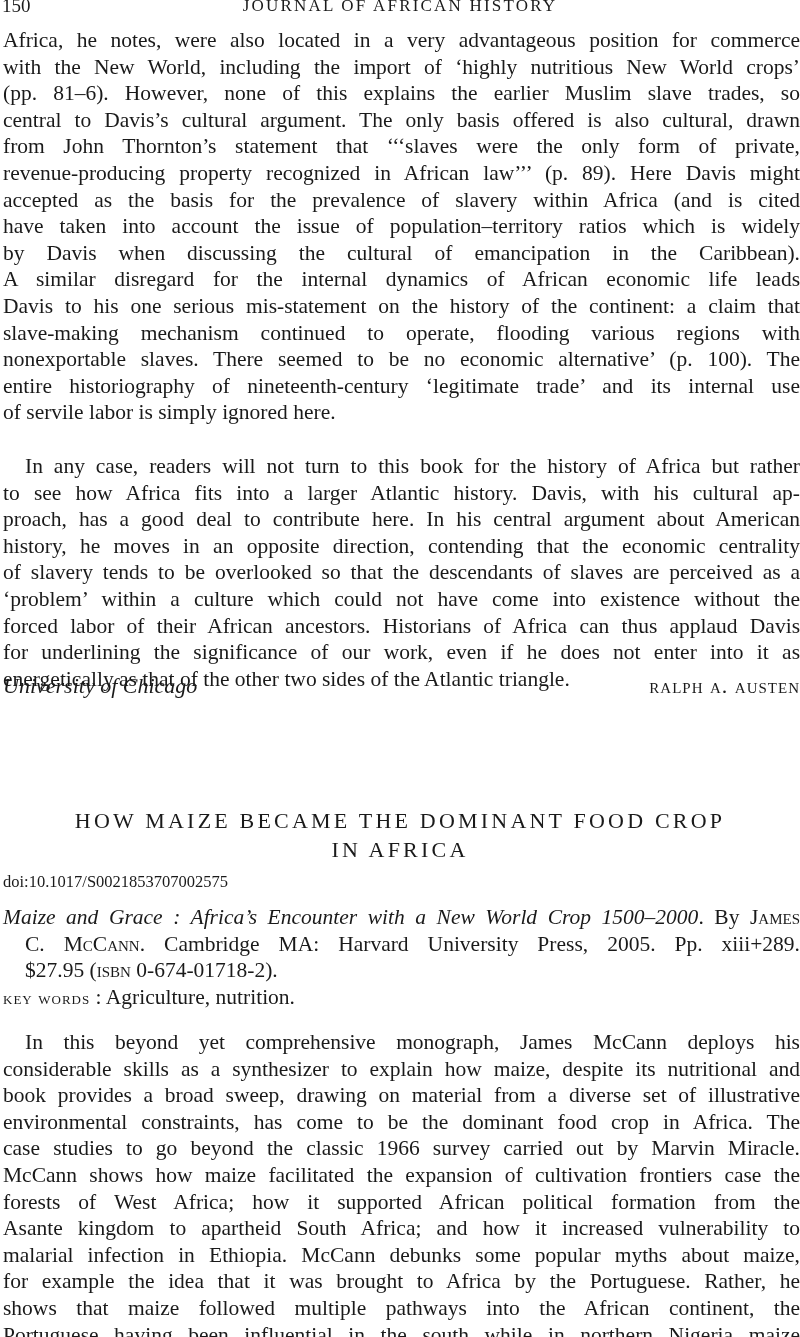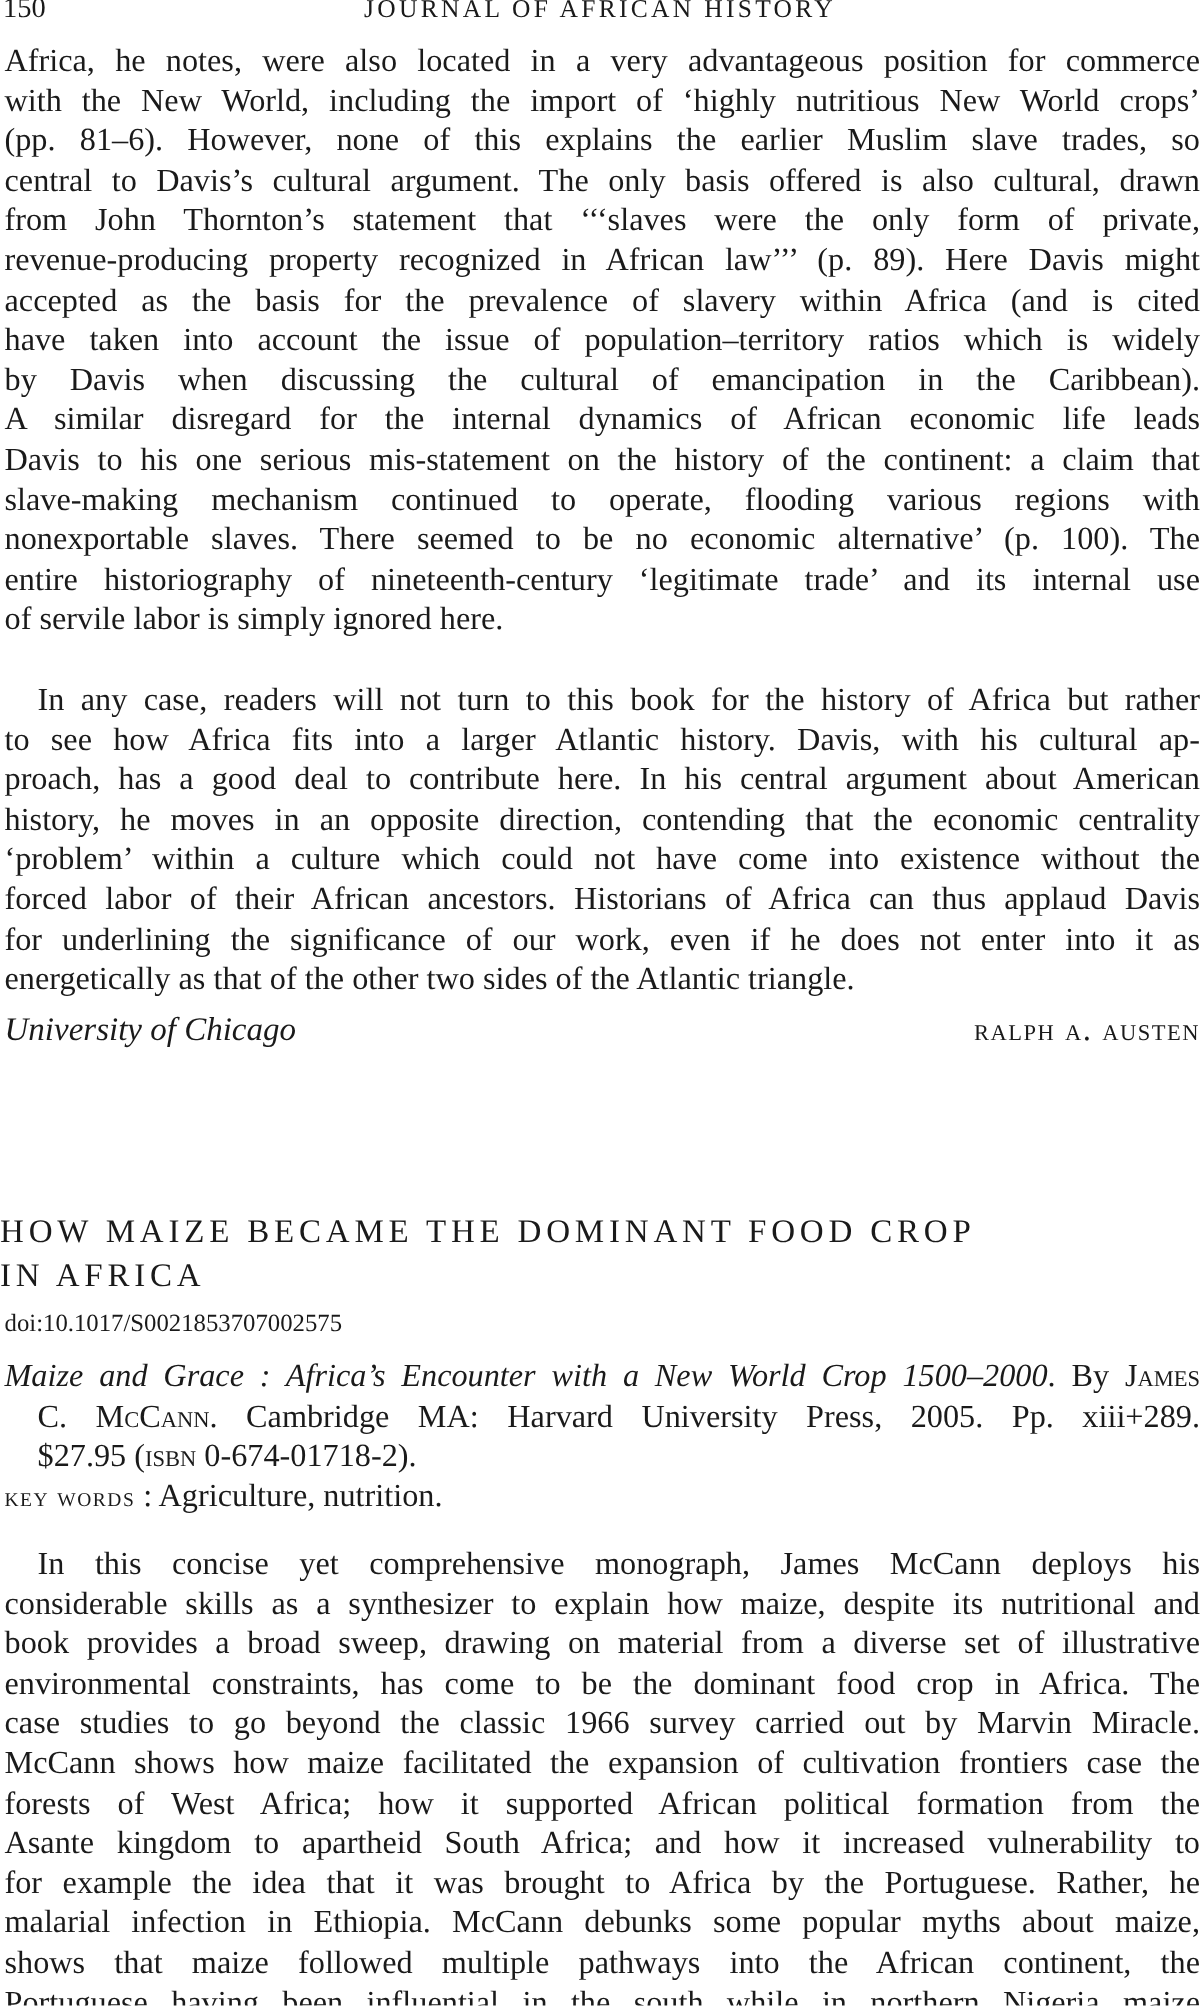--- a/index.html
+++ b/index.html
@@ -19,21 +19,21 @@
     letter-spacing: 2.2px; font-size: 17px; text-transform: uppercase;
   }
   .body-text { position: absolute; left: 3px; width: 797px; font-size: 21.5px; line-height: 26.6px; }
   .line { display: block; height: 26.6px; white-space: nowrap; text-align: justify; text-align-last: justify; }
   .line.last { text-align-last: left; }
   .line.indent { padding-left: 22px; }
   .sig { position: absolute; top: 672px; left: 3px; width: 797px; height: 28px; font-size: 22px; line-height: 28px; }
   .sig .aff { position: absolute; left: 0; font-style: italic; }
   .sig .author { position: absolute; right: 0; font-variant: small-caps; text-transform: lowercase; letter-spacing: 1px; font-size: 22px; margin-left: 12px; }
   .title {
-    position: absolute; top: 806px; left: 0; width: 800px; 
+    position: absolute; top: 806px; left: 0; width: 800px; text-align: center;
     font-size: 22px; line-height: 29px; letter-spacing: 3.2px; text-transform: uppercase;
   }
   .doi { position: absolute; top: 872px; left: 3px; font-size: 16.5px; line-height: 20px; }
   .citation { position: absolute; top: 904px; left: 3px; width: 797px; font-size: 21.5px; line-height: 26.6px; }
   .citation .line.hang { padding-left: 22px; }
   .it { font-style: italic; }
   .sc { font-variant: small-caps; }
   .kw-label { font-variant: small-caps; text-transform: lowercase; letter-spacing: 1px; font-size: 18px; }
   .review { position: absolute; top: 1029px; left: 3px; width: 797px; font-size: 21.5px; line-height: 26.6px; }
 </style>
@@ -63,20 +63,21 @@
     <span class="line">nonexportable slaves. There seemed to be no economic alternative’ (p. 100). The</span>
     <span class="line">entire historiography of nineteenth-century ‘legitimate trade’ and its internal use</span>
     <span class="line last">of servile labor is simply ignored here.</span>
   </div>
 
   <div class="body-text" style="top:453px;">
     <span class="line indent">In any case, readers will not turn to this book for the history of Africa but rather</span>
     <span class="line">to see how Africa fits into a larger Atlantic history. Davis, with his cultural ap-</span>
     <span class="line">proach, has a good deal to contribute here. In his central argument about American</span>
     <span class="line">history, he moves in an opposite direction, contending that the economic centrality</span>
+    <span class="line">of slavery tends to be overlooked so that the descendants of slaves are perceived as a</span>
     <span class="line">‘problem’ within a culture which could not have come into existence without the</span>
     <span class="line">forced labor of their African ancestors. Historians of Africa can thus applaud Davis</span>
     <span class="line">for underlining the significance of our work, even if he does not enter into it as</span>
     <span class="line last">energetically as that of the other two sides of the Atlantic triangle.</span>
   </div>
 
   <div class="sig">
     <span class="aff">University of Chicago</span>
     <span class="author">RALPH A. AUSTEN</span>
   </div>
@@ -89,28 +90,28 @@
   <div class="doi">doi:10.1017/S0021853707002575</div>
 
   <div class="citation">
     <span class="line"><span class="it">Maize and Grace : Africa’s Encounter with a New World Crop 1500–2000</span><span>. By </span><span class="sc">James</span></span>
     <span class="line hang"><span>C. </span><span class="sc">McCann</span><span>. Cambridge MA: Harvard University Press, 2005. Pp. xiii+289.</span></span>
     <span class="line hang last"><span>$27.95 (</span><span class="sc" style="text-transform:lowercase;">isbn</span><span> 0-674-01718-2).</span></span>
     <span class="line last"><span class="kw-label">key words</span><span> : </span><span>Agriculture, nutrition.</span></span>
   </div>
 
   <div class="review">
-    <span class="line indent">In this concise yet comprehensive monograph, James McCann deploys his</span>
+    <span class="line indent">In this beyond yet comprehensive monograph, James McCann deploys his</span>
     <span class="line">considerable skills as a synthesizer to explain how maize, despite its nutritional and</span>
     <span class="line">book provides a broad sweep, drawing on material from a diverse set of illustrative</span>
     <span class="line">environmental constraints, has come to be the dominant food crop in Africa. The</span>
     <span class="line">case studies to go beyond the classic 1966 survey carried out by Marvin Miracle.</span>
     <span class="line">McCann shows how maize facilitated the expansion of cultivation frontiers case the</span>
     <span class="line">forests of West Africa; how it supported African political formation from the</span>
     <span class="line">Asante kingdom to apartheid South Africa; and how it increased vulnerability to</span>
+    <span class="line">malarial infection in Ethiopia. McCann debunks some popular myths about maize,</span>
     <span class="line">for example the idea that it was brought to Africa by the Portuguese. Rather, he</span>
-    <span class="line">malarial infection in Ethiopia. McCann debunks some popular myths about maize,</span>
     <span class="line">shows that maize followed multiple pathways into the African continent, the</span>
     <span class="line">Portuguese having been influential in the south while in northern Nigeria maize</span>
 
   </div>
 
 </div>
 
 </body></html>

